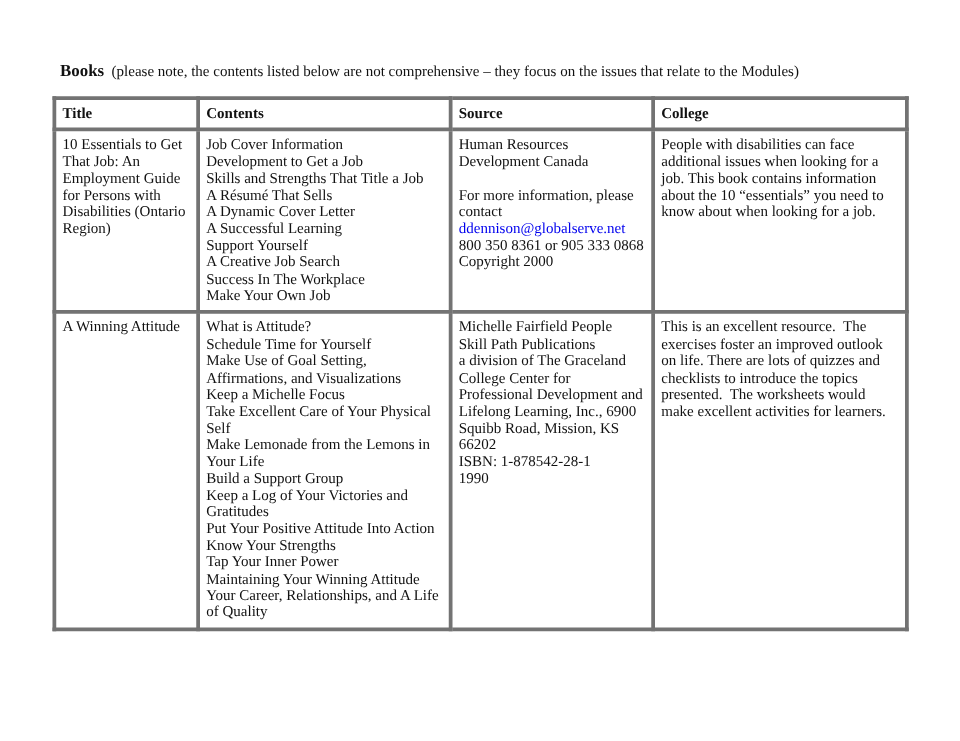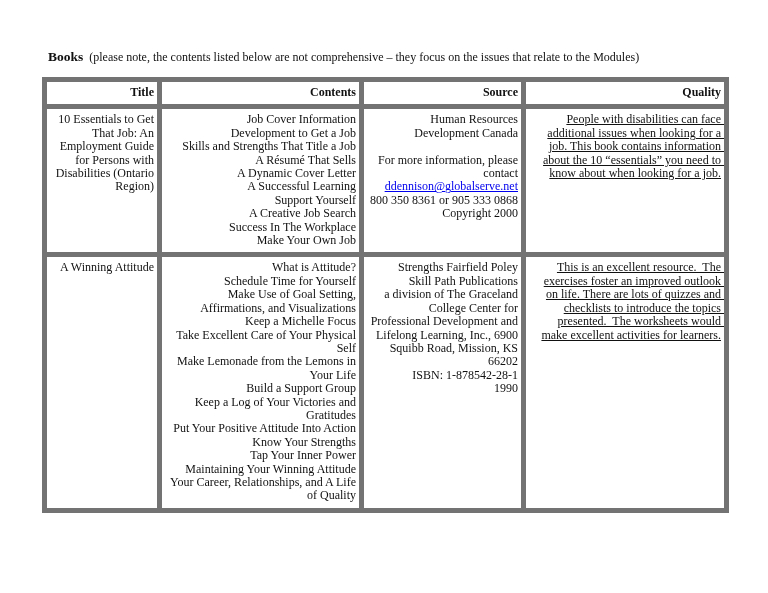--- a/index.html
+++ b/index.html
@@ -18,40 +18,39 @@
   .heading b { font-size: 13.5px; }
   .heading .note { font-size: 12px; }
   table.books {
     position: absolute; left: 42px; top: 77px;
     width: 682px;
     border-collapse: collapse;
     table-layout: fixed;
     font-size: 12px; line-height: 13.4px;
   }
   table.books th, table.books td {
-    border: 5px solid #737373;
+    border: 3px solid #737373;
     vertical-align: top;
-    text-align: right;
+    text-align: left;
     padding: 4px 3px 5px 5px;
   }
   table.books th {
     font-weight: bold;
     height: 23px;
     padding-top: 4px;
   }
   tr.row-1 { height: 140px; }
   tr.row-2 { height: 250px; }
   .line { min-height: 13.4px; }
   .email-link {
     color: #0000ee;
-    text-decoration: underline;
     cursor: pointer;
     margin-top: 16px;
   }
-  .comments-text { white-space: pre-wrap; text-decoration: underline; }
+  .comments-text { white-space: pre-wrap; }
 </style>
 </head>
 <body>
 
 <div class="page">
 
   <div class="heading">
     <b>Books</b>&nbsp;
     <span class="note">(please note, the contents listed below are not comprehensive – they focus on the issues that relate to the Modules)</span>
   </div>
@@ -61,21 +60,21 @@
       <col style="width:115px">
       <col style="width:202px">
       <col style="width:162px">
       <col style="width:203px">
     </colgroup>
     <tbody>
         <tr>
       <th>Title</th>
       <th>Contents</th>
       <th>Source</th>
-      <th>Quality</th>
+      <th>College</th>
     </tr>
     <tr class="row-1">
       <td>10 Essentials to Get That Job: An Employment Guide for Persons with Disabilities (Ontario Region)</td>
       <td>
             <div class="line">Job Cover Information</div>
             <div class="line">Development to Get a Job</div>
             <div class="line">Skills and Strengths That Title a Job</div>
             <div class="line">A Résumé That Sells</div>
             <div class="line">A Dynamic Cover Letter</div>
             <div class="line">A Successful Learning</div>
@@ -105,21 +104,21 @@
             <div class="line">Make Lemonade from the Lemons in Your Life</div>
             <div class="line">Build a Support Group</div>
             <div class="line">Keep a Log of Your Victories and Gratitudes</div>
             <div class="line">Put Your Positive Attitude Into Action</div>
             <div class="line">Know Your Strengths</div>
             <div class="line">Tap Your Inner Power</div>
             <div class="line">Maintaining Your Winning Attitude</div>
             <div class="line">Your Career, Relationships, and A Life of Quality</div>
           </td>
       <td>
-            <div class="line">Strengths Fairfield Poley</div>
+            <div class="line">Michelle Fairfield People</div>
             <div class="line">Skill Path Publications</div>
             <div class="line">a division of The Graceland College Center for Professional Development and Lifelong Learning, Inc., 6900 Squibb Road, Mission, KS 66202</div>
             <div class="line">ISBN: 1-878542-28-1</div>
             <div class="line">1990</div>
           </td>
       <td><span class="comments-text">This is an excellent resource.  The exercises foster an improved outlook on life. There are lots of quizzes and checklists to introduce the topics presented.  The worksheets would make excellent activities for learners.</span></td>
     </tr>
   </tbody>
     </table>
 

